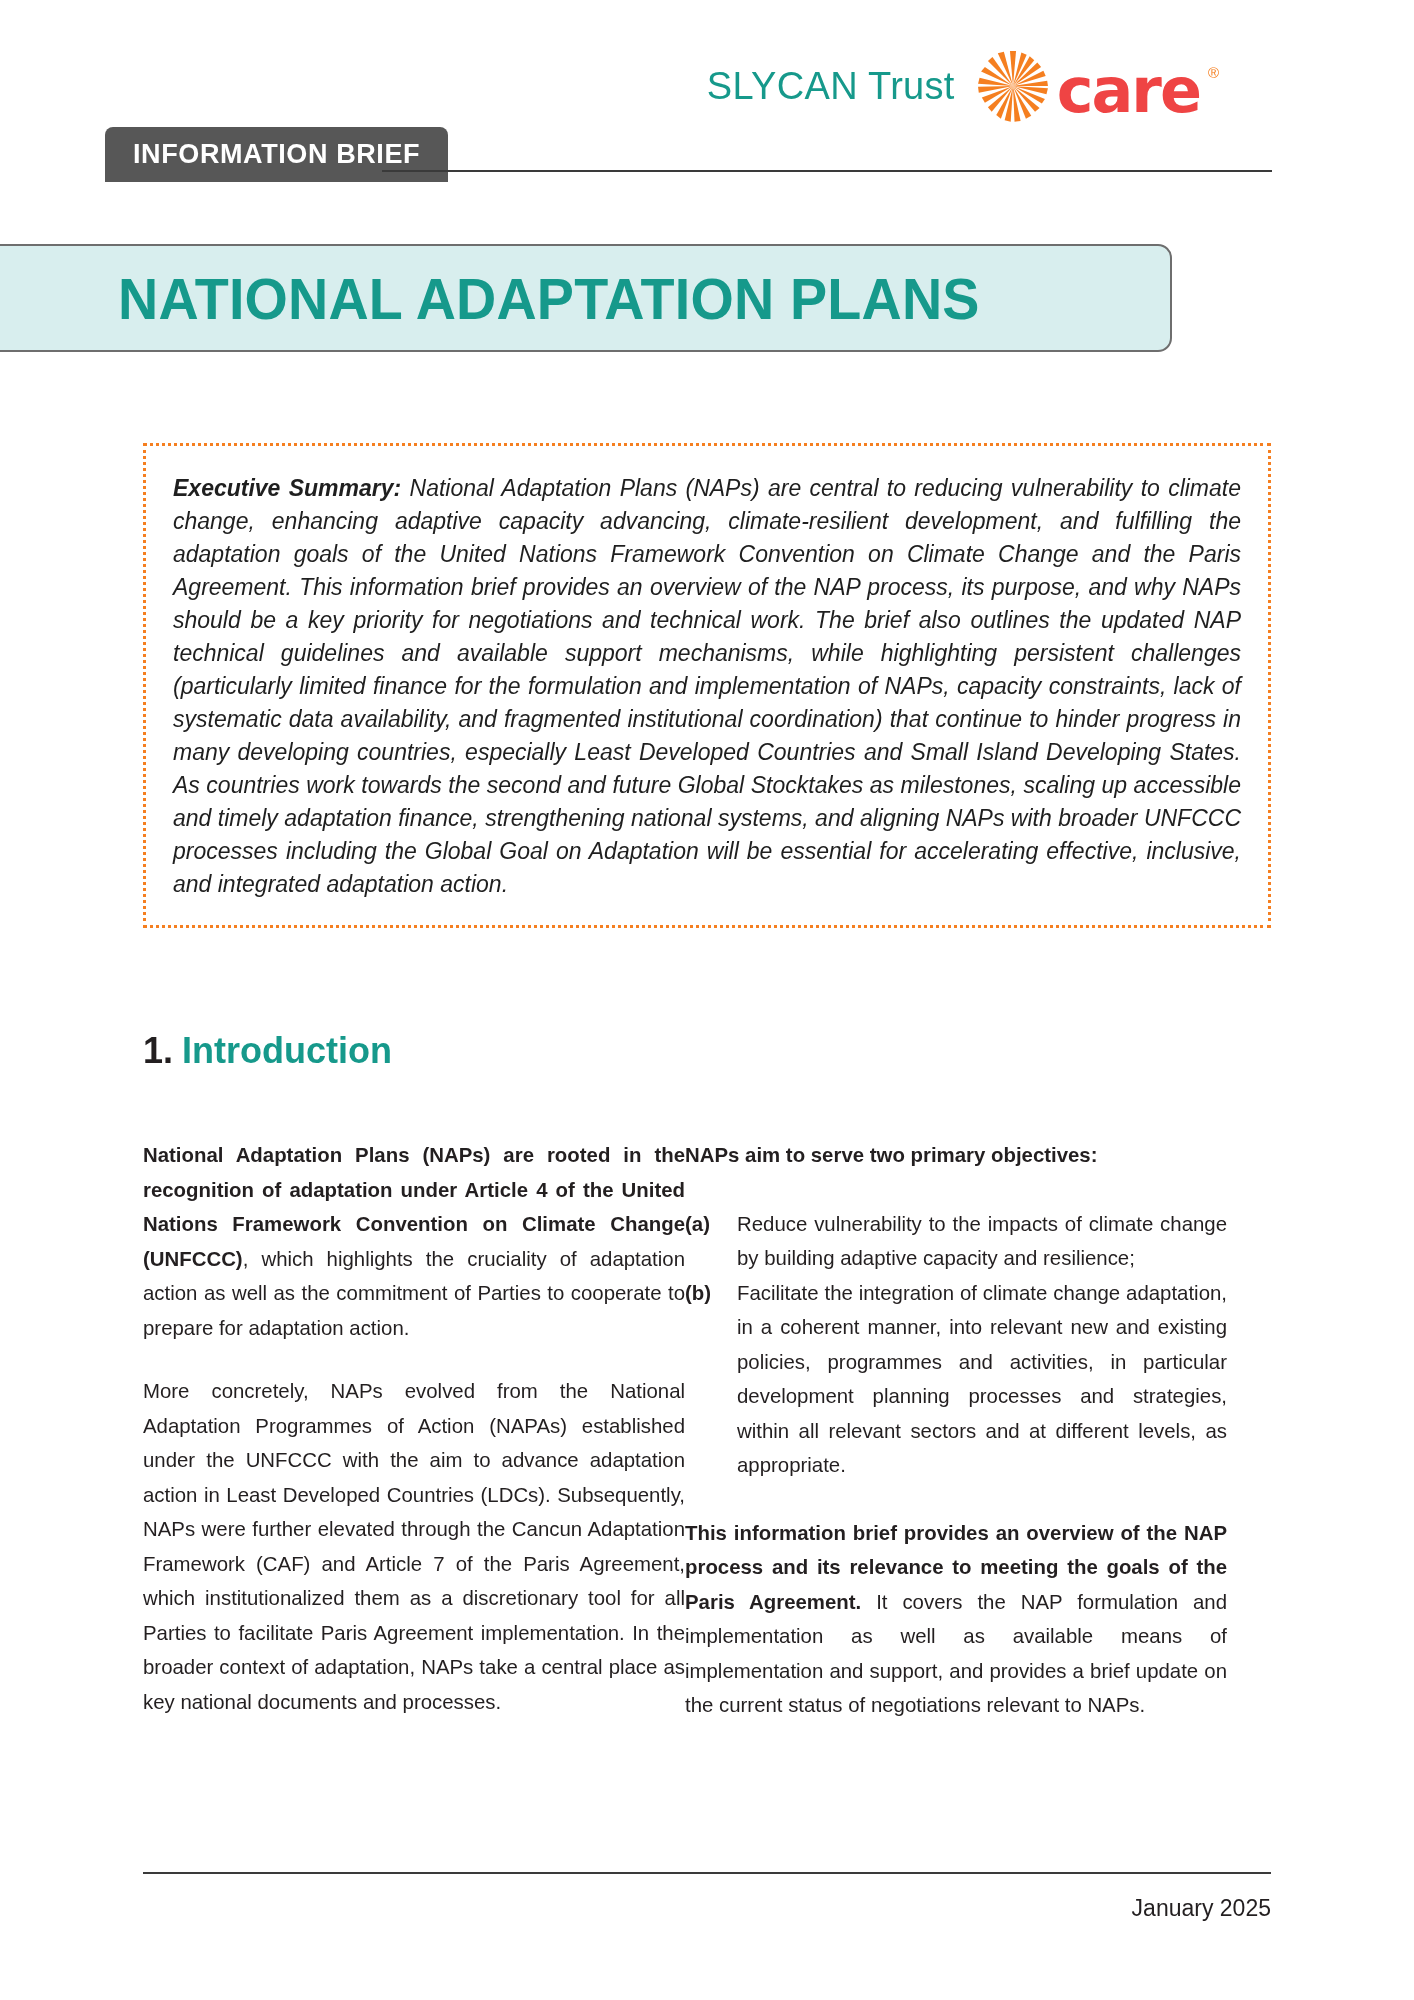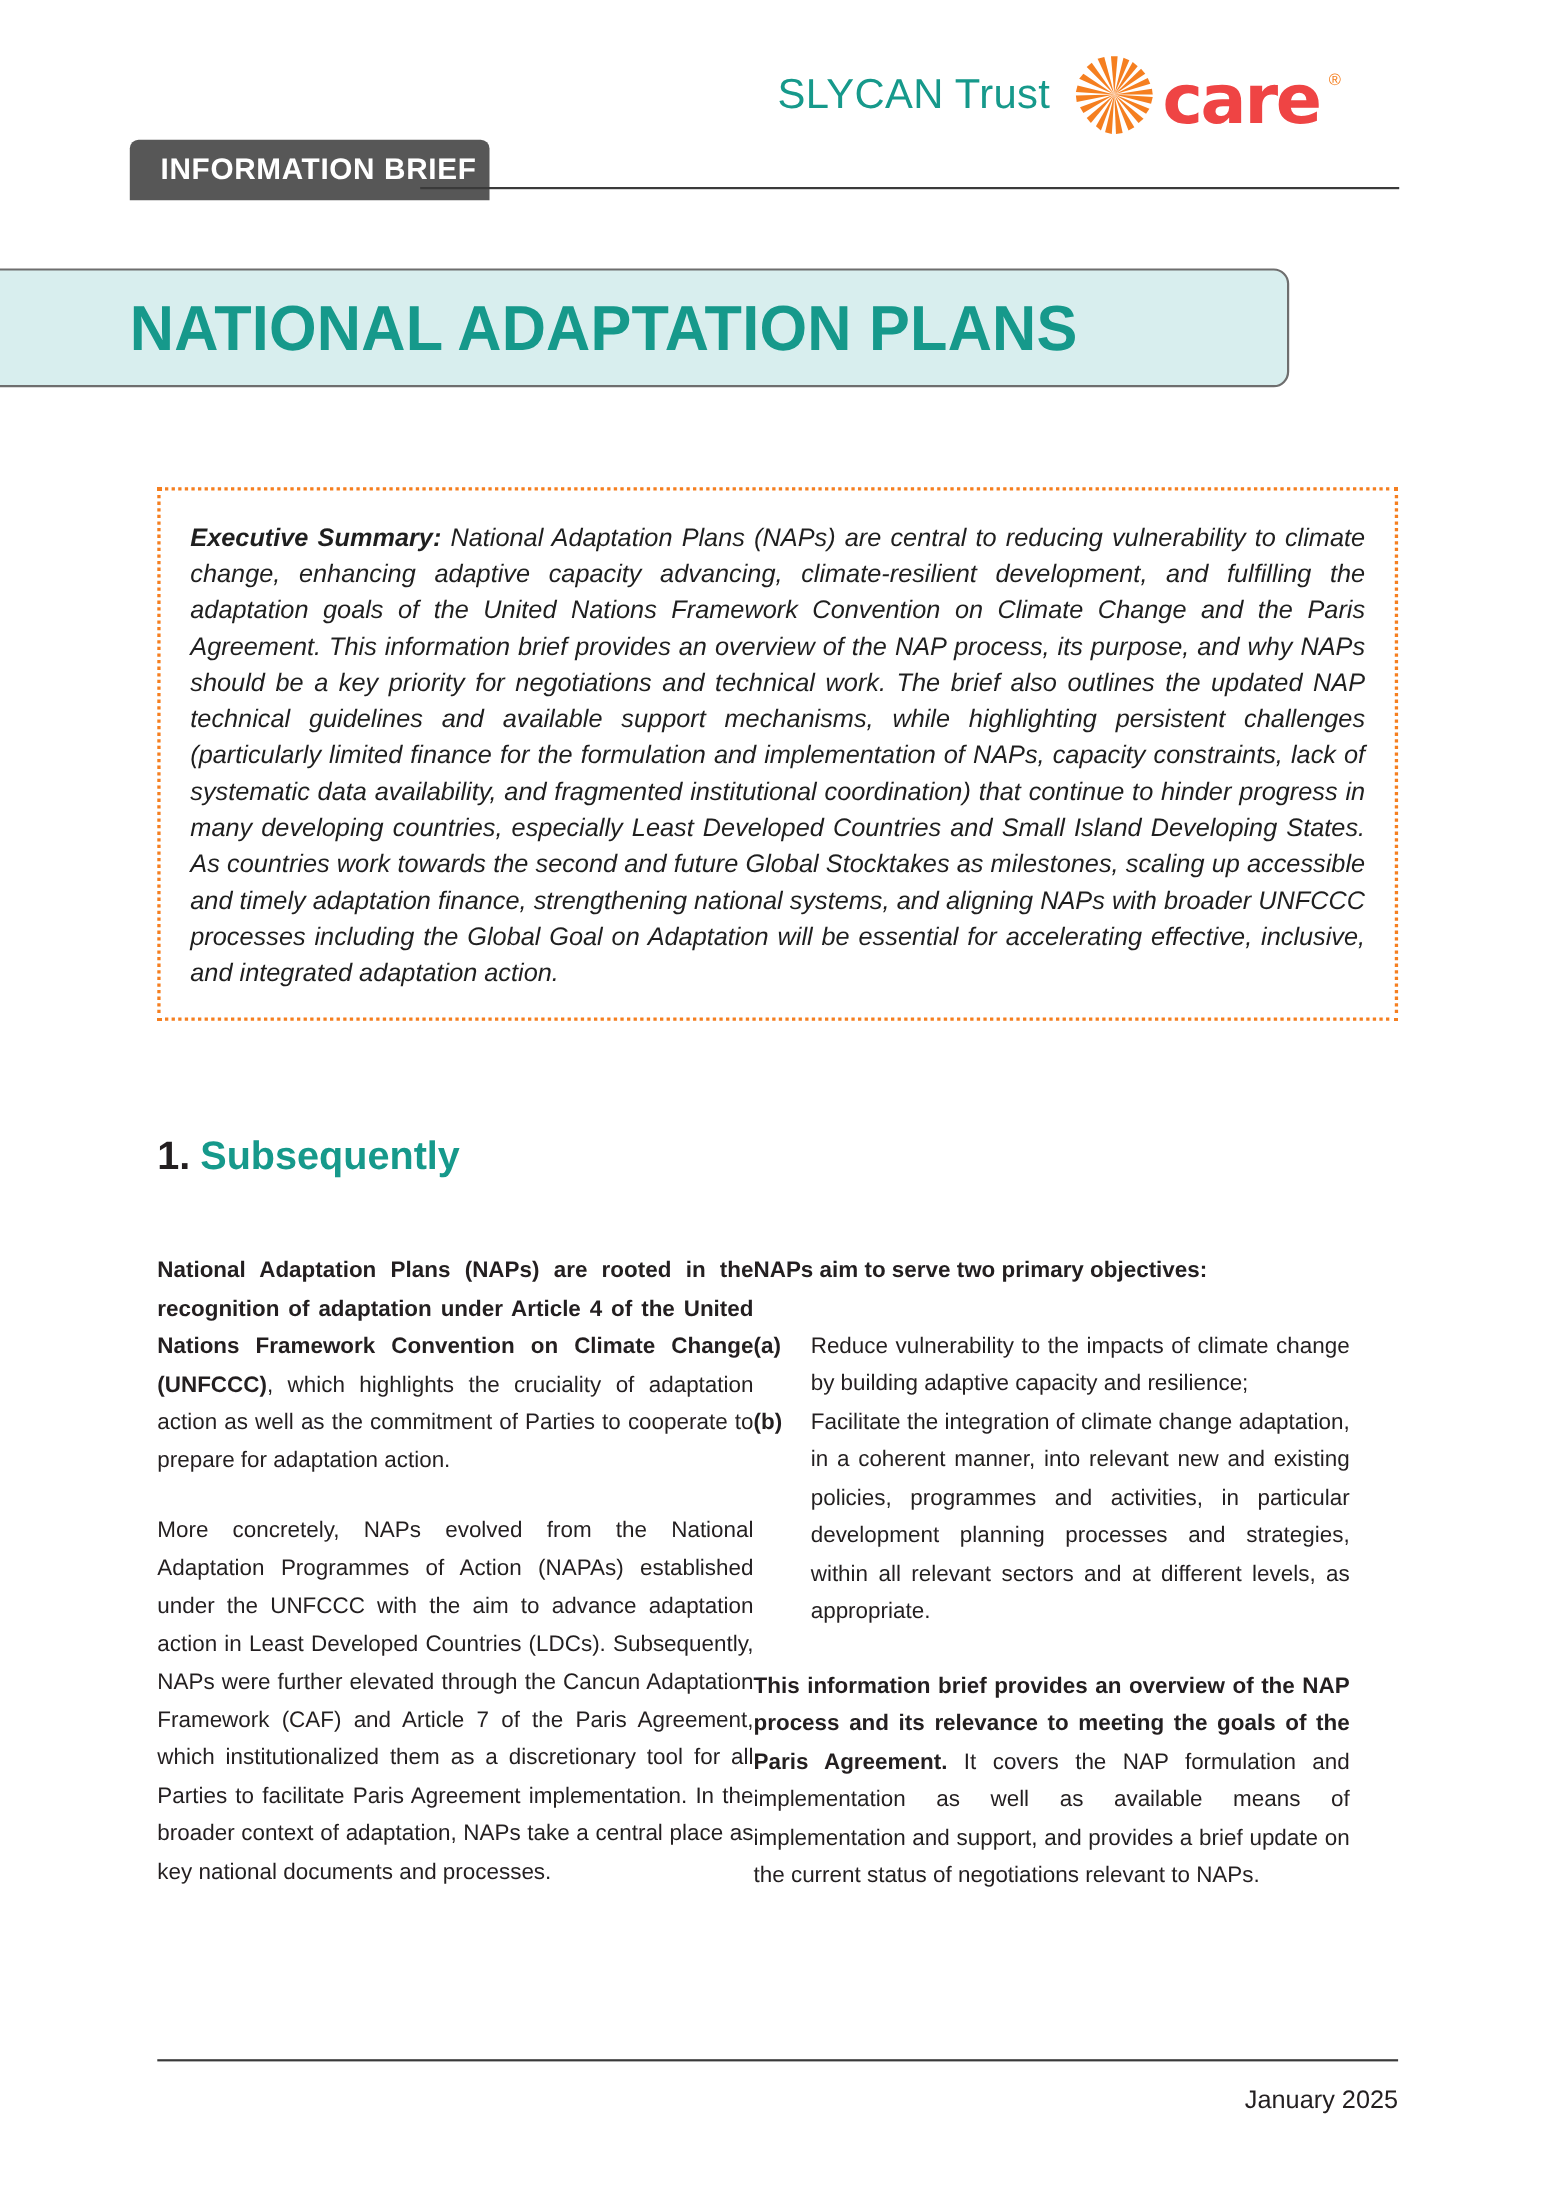--- a/index.html
+++ b/index.html
@@ -77,29 +77,29 @@
   .care-reg {
     font-size: 15px;
     color: #f57f20;
     align-self: flex-start;
     margin-top: 16px;
     margin-left: 2px;
   }
 
   .brief-badge {
     position: absolute;
-    left: 118px;
+    left: 105px;
     top: 127px;
     background: #575757;
     color: #ffffff;
     font-family: "Liberation Sans", sans-serif;
     font-weight: 700;
     font-size: 27px;
     letter-spacing: 0.6px;
-    padding: 14px 12px 14px 28px;
+    padding: 14px 28px 14px 28px;
     border-radius: 8px 8px 0 0;
     white-space: nowrap;
     line-height: 1;
   }
 
   .header-rule {
     position: absolute;
     left: 382px;
     top: 170px;
     width: 890px;
@@ -300,21 +300,21 @@
 
   <div class="title-banner">
     <div class="title-text">NATIONAL ADAPTATION PLANS</div>
   </div>
 
   <div class="exec-box">
     <div class="exec-text"><b>Executive Summary:</b><span> National Adaptation Plans (NAPs) are central to reducing vulnerability to climate change, enhancing adaptive capacity advancing, climate-resilient development, and fulfilling the adaptation goals of the United Nations Framework Convention on Climate Change and the Paris Agreement. This information brief provides an overview of the NAP process, its purpose, and why NAPs should be a key priority for negotiations and technical work. The brief also outlines the updated NAP technical guidelines and available support mechanisms, while highlighting persistent challenges (particularly limited finance for the formulation and implementation of NAPs, capacity constraints, lack of systematic data availability, and fragmented institutional coordination) that continue to hinder progress in many developing countries, especially Least Developed Countries and Small Island Developing States. As countries work towards the second and future Global Stocktakes as milestones, scaling up accessible and timely adaptation finance, strengthening national systems, and aligning NAPs with broader UNFCCC processes including the Global Goal on Adaptation will be essential for accelerating effective, inclusive, and integrated adaptation action.</span></div>
   </div>
 
   <div class="section-heading">
-    <span class="section-num">1.</span><span class="section-title">Subsequently</span>
+    <span class="section-num">1.</span><span class="section-title">Introduction</span>
   </div>
 
   <div class="columns">
 
     <div class="col">
       <p class="body-p"><b>National Adaptation Plans (NAPs) are rooted in the recognition of adaptation under Article 4 of the United Nations Framework Convention on Climate Change (UNFCCC)</b><span>, which highlights the cruciality of adaptation action as well as the commitment of Parties to cooperate to prepare for adaptation action.</span></p>
       <p class="body-p">More concretely, NAPs evolved from the National Adaptation Programmes of Action (NAPAs) established under the UNFCCC with the aim to advance adaptation action in Least Developed Countries (LDCs). Subsequently, NAPs were further elevated through the Cancun Adaptation Framework (CAF) and Article 7 of the Paris Agreement, which institutionalized them as a discretionary tool for all Parties to facilitate Paris Agreement implementation. In the broader context of adaptation, NAPs take a central place as key national documents and processes.</p>
     </div>
 
     <div class="col">

